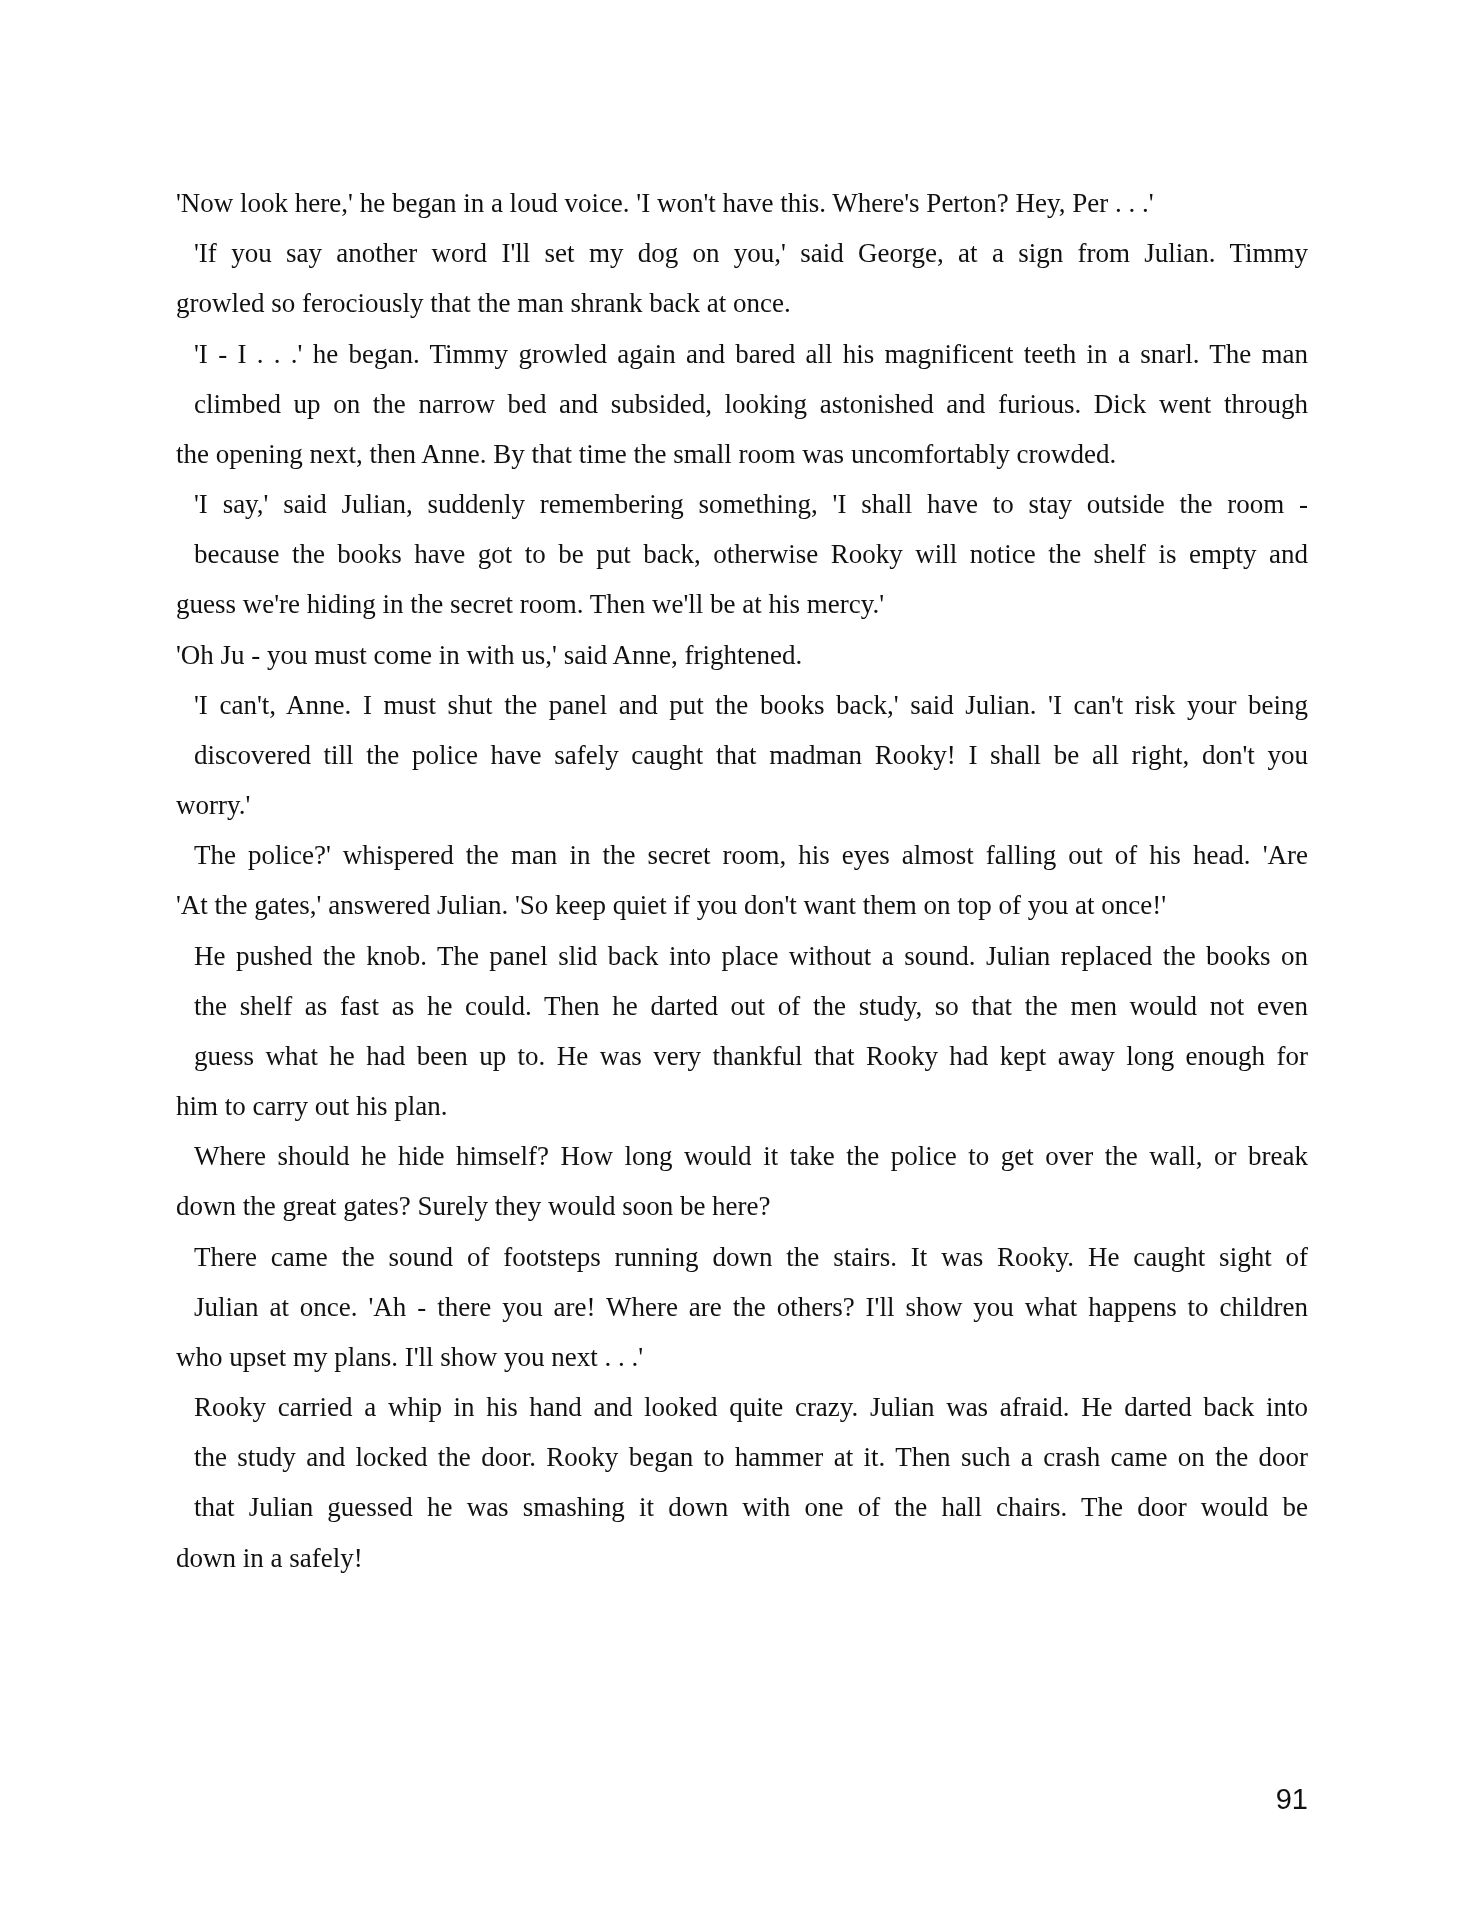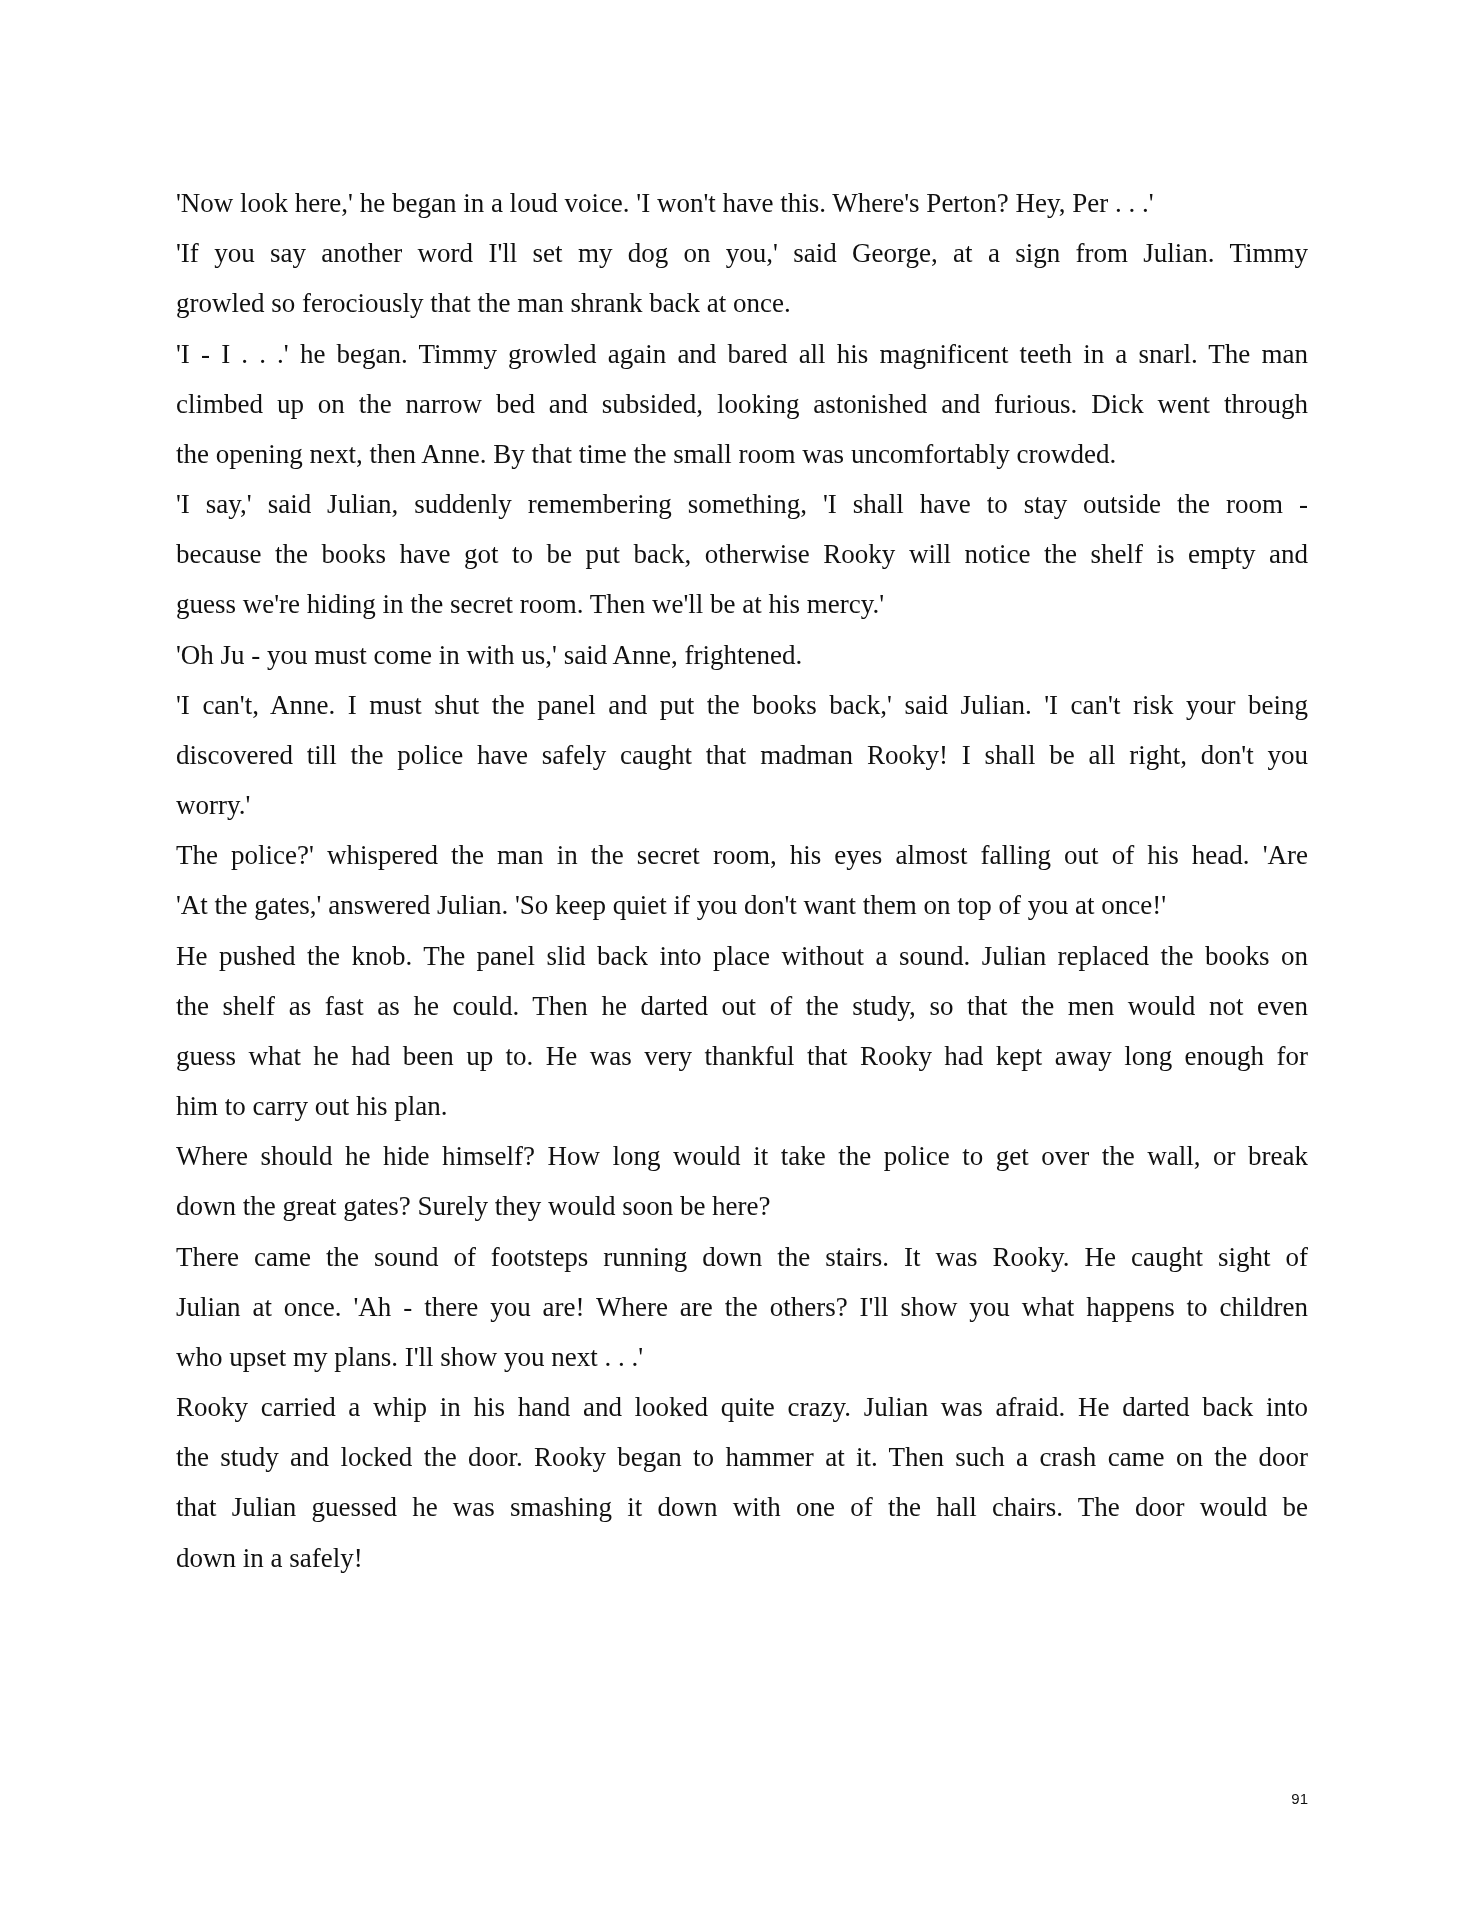--- a/index.html
+++ b/index.html
@@ -34,31 +34,32 @@
     .line {
       display: block;
       white-space: nowrap;
       height: 50.18px;
       overflow: visible;
     }
     .line.justify {
       white-space: normal;
       text-align: justify;
       text-align-last: justify;
+      margin-left: 18px;
       -moz-text-align-last: justify;
     }
     .line.left {
       text-align: left;
     }
     .page-number {
       position: absolute;
       right: 176px;
       top: 1773px;
       font-family: "Liberation Sans", sans-serif;
-      font-size: 15px;
+      font-size: 29px;
       line-height: 26px;
       color: #111111;
       text-align: right;
     }
   </style>
 </head>
 <body>
 
 <div class="page">
   <div class="text-block">

